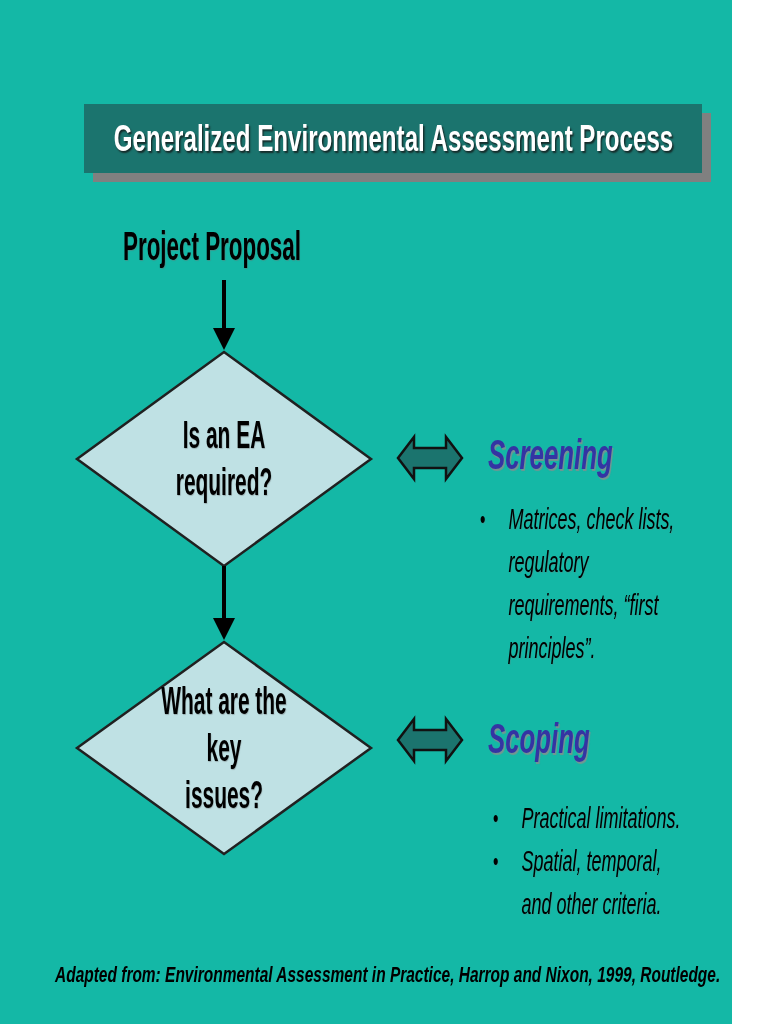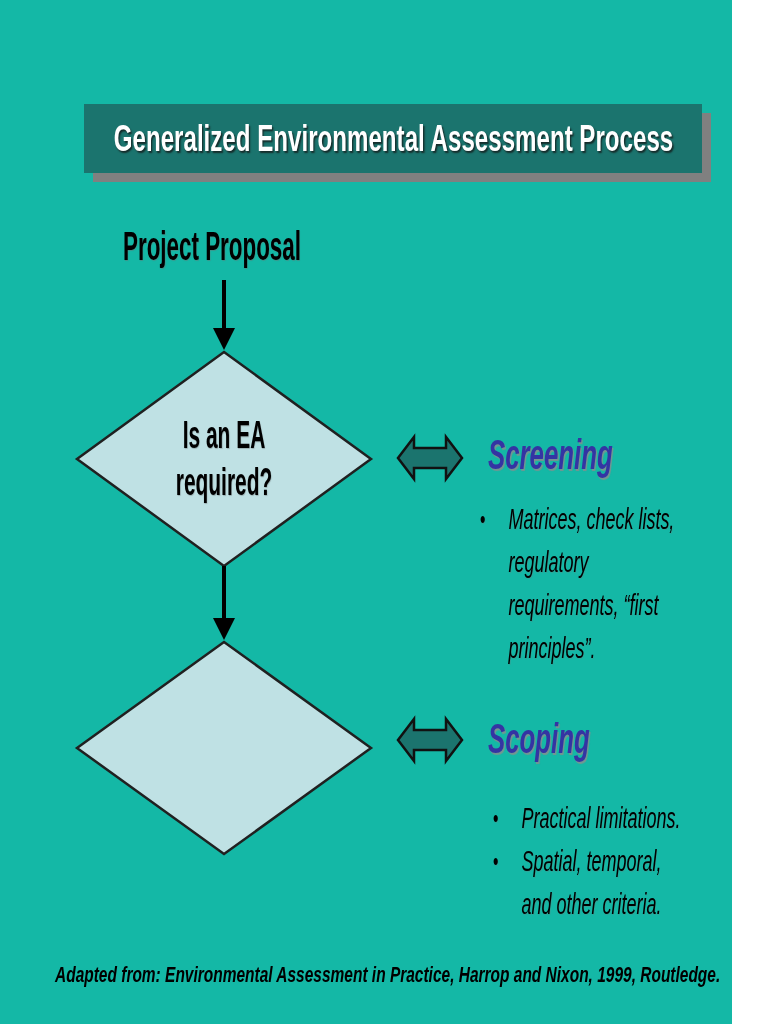--- a/index.html
+++ b/index.html
@@ -82,20 +82,24 @@
   </div>
 
   <svg class="shape" style="left:205px;top:566px;" width="38" height="76">
     <line x1="19" y1="0" x2="19" y2="56" stroke="#000" stroke-width="4"></line>
     <polygon points="19,74 8,52 30,52" fill="#000"></polygon>
   </svg>
 
   <svg class="shape" style="left:74px;top:640px;" width="300" height="216">
     <polygon points="150,2 297,108 150,214 3,108" fill="#bfe1e4" stroke="#202020" stroke-width="2.5"></polygon>
   </svg>
+  <div class="diamond-label" style="left:74px;top:640px;width:300px;height:216px;">
+    <div class="inner">What are the key
+issues?</div>
+  </div>
 
   <svg class="shape" style="left:395px;top:432px;" width="70" height="52">
     <polygon points="3,26 19,5 19,16 51,16 51,5 67,26 51,47 51,36 19,36 19,47" fill="#1b746e" stroke="#111" stroke-width="2.5"></polygon>
   </svg>
 
   <div class="stage-heading" style="left:488px;top:430px;">Screening</div>
   <div class="bullet-list" style="left:480px;top:498px;">
     <div class="bullet-item">
       <span class="bullet-dot">•</span>
       <span class="bullet-text">Matrices, check lists,

